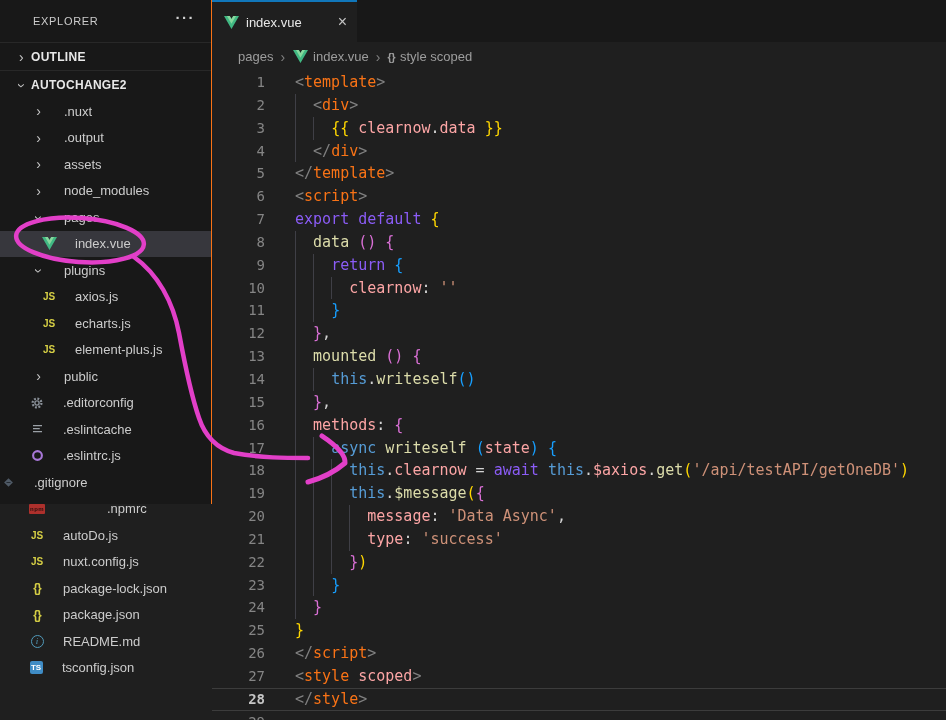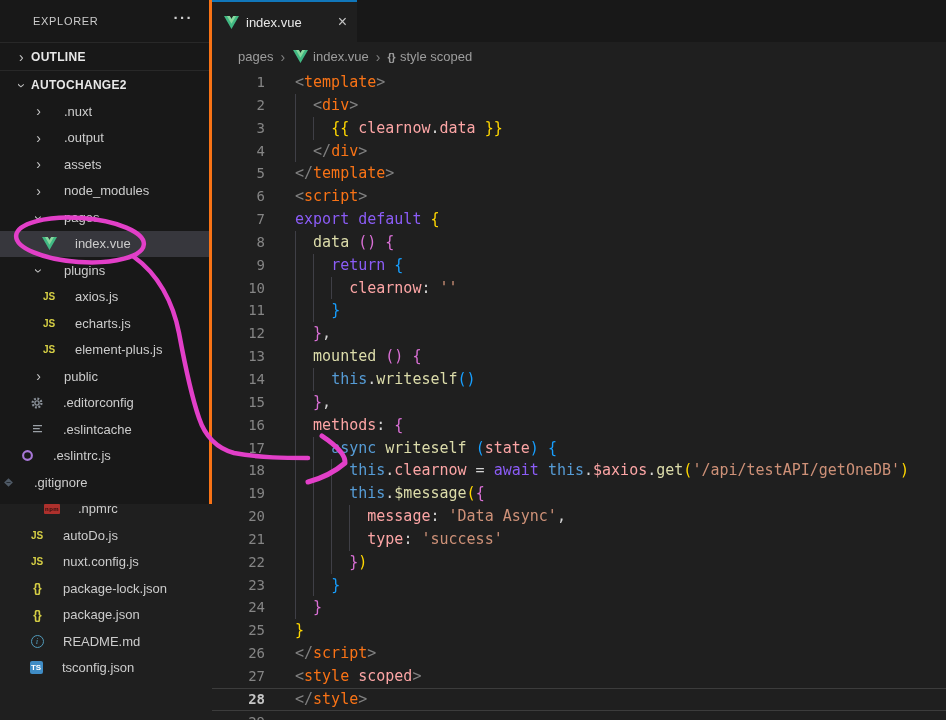--- a/index.html
+++ b/index.html
@@ -1,21 +1,21 @@
 <!DOCTYPE html>
 <html><head>
 <meta charset="utf-8">
 <style>
   html,body{margin:0;padding:0}
   body{width:946px;height:720px;background:#1f1f1f;overflow:hidden;position:relative;
        font-family:"Liberation Sans",sans-serif;-webkit-font-smoothing:antialiased}
 
   
   #sidebar{position:absolute;left:0;top:0;width:212px;height:504px;background:#181818;
-           border-right:3px solid #f97316;box-sizing:border-box}
+           border-right:1px solid #f97316;box-sizing:border-box}
   .exp-header{height:42px;display:flex;align-items:center;padding-left:33px;color:#cccccc;
               font-size:11px;letter-spacing:.7px;position:relative}
   .more{position:absolute;right:16px;top:10px;color:#d0d0d0;font-size:15px;font-weight:bold;
         letter-spacing:1.5px;line-height:1}
   .section{height:27px;display:flex;align-items:center;border-top:1px solid rgba(255,255,255,.07);
            color:#e8e8e8;font-weight:bold;font-size:12px;letter-spacing:.3px;padding-left:14px}
   .chev{display:inline-block;width:15px;font-size:14px;color:#c5c5c5;text-align:center;
         font-weight:normal;transform-origin:50% 55%}
   .chev.open{transform:rotate(90deg)}
   .section .slabel{margin-left:2px}
@@ -137,38 +137,38 @@
         <span class="tlabel">.editorconfig</span>
       </div>
       <div class="trow" style="padding-left: 29px;">
         <span class="ibox">
           <svg width="13" height="12" viewBox="0 0 16 16">
             <path stroke="#9aa0a6" stroke-width="1.8" d="M2 3.5h12M2 7.5h9M2 11.5h12" fill="none"></path>
           </svg>
         </span>
         <span class="tlabel">.eslintcache</span>
       </div>
-      <div class="trow" style="padding-left: 19px;">
+      <div class="trow" style="padding-left: 29px;">
         <span class="ibox">
           <svg width="13" height="13" viewBox="0 0 16 16">
             <circle cx="8" cy="8" r="5.4" fill="none" stroke="#a877d8" stroke-width="2.6"></circle>
           </svg>
         </span>
         <span class="tlabel">.eslintrc.js</span>
       </div>
       <div class="trow" style="">
         <span class="ibox">
           <svg width="13" height="13" viewBox="0 0 16 16">
             <rect x="4.2" y="4.2" width="7.6" height="7.6" fill="#4f5a66" transform="rotate(45 8 8)"></rect>
             <path d="M5.5 8h5" stroke="#232a31" stroke-width="1.2"></path>
           </svg>
         </span>
         <span class="tlabel">.gitignore</span>
       </div>
-      <div class="trow" style="padding-left: 44px;">
+      <div class="trow" style="padding-left: 29px; gap: 44px;">
         <span class="ibox">
           <span class="i-npm">npm</span>
         </span>
         <span class="tlabel">.npmrc</span>
       </div>
       <div class="trow" style="padding-left: 29px;">
         <span class="ibox i-js">JS</span>
         <span class="tlabel">autoDo.js</span>
       </div>
       <div class="trow" style="padding-left: 29px;">

